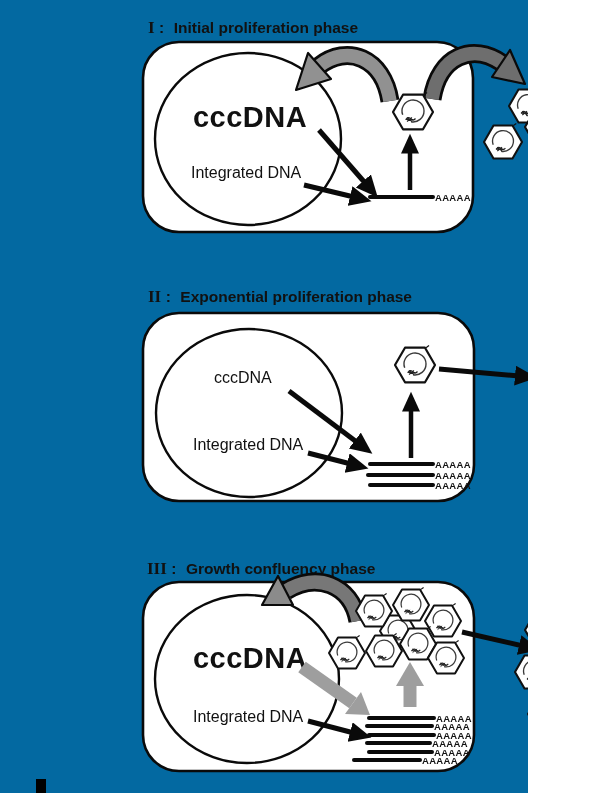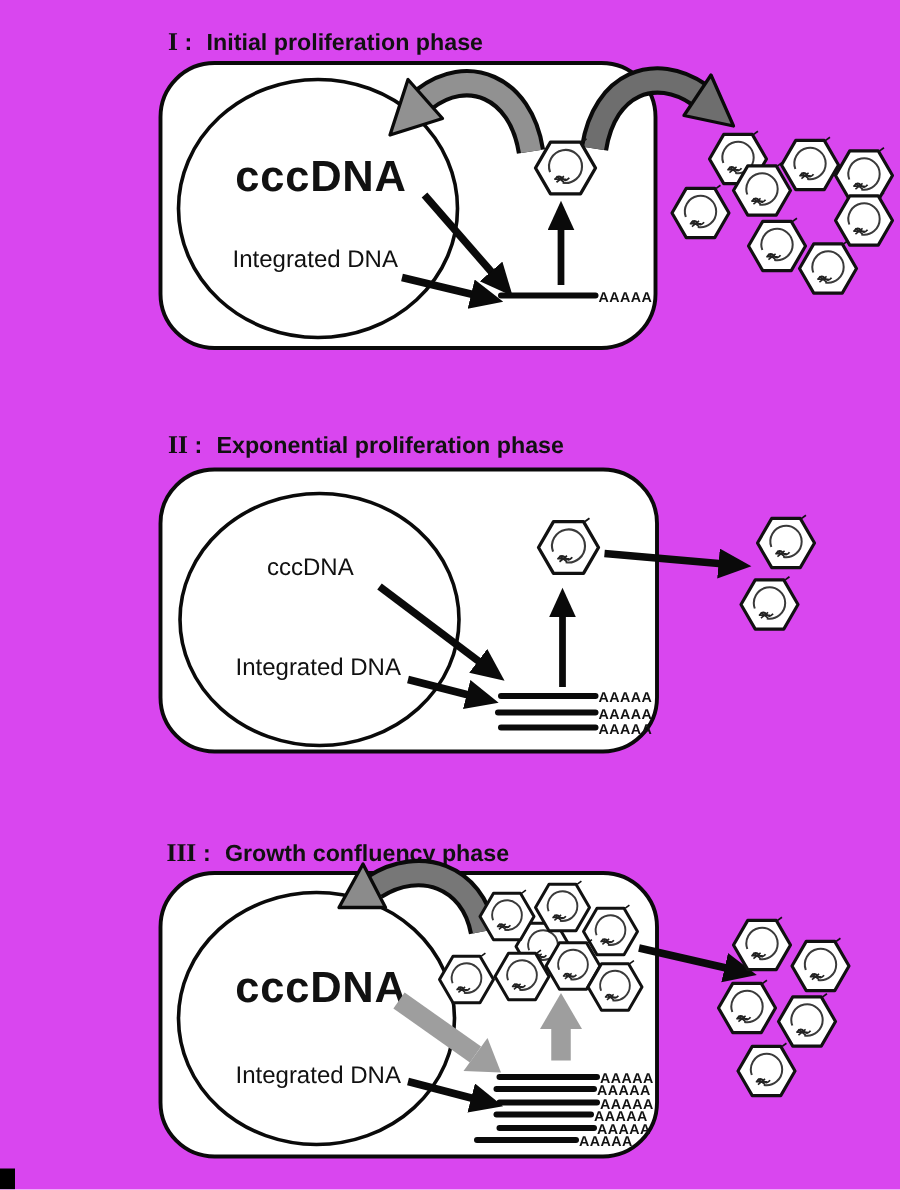--- a/index.html
+++ b/index.html
@@ -1,17 +1,17 @@
 <!DOCTYPE html>
 <html><head>
 <meta charset="utf-8">
 <style>
   html,body{margin:0;padding:0;background:#ffffff;}
-  .page{position:relative;width:600px;height:793px;background:#d946ef;overflow:hidden;
-        font-family:"Liberation Sans",sans-serif;}
+  .page{position:relative;width:492px;height:793px;background:#0369a1;overflow:hidden;
+        font-family:"Liberation Sans",sans-serif;padding-left:36px;}
   svg{display:block;}
   text{fill:#111;font-family:"Liberation Sans",sans-serif;}
   .t-title{font-weight:bold;font-size:15.5px;}
   .t-numeral{font-family:"Liberation Serif",serif;font-weight:bold;font-size:17px;}
   .t-big{font-weight:bold;font-size:29px;text-anchor:middle;letter-spacing:0.5px;}
   .t-med{font-size:16px;}
   .t-polya{font-weight:bold;font-size:9.5px;letter-spacing:0.3px;}
   .cell{stroke:#0a0a0a;stroke-width:2.6;fill:#ffffff;}
   .nuc{stroke:#0a0a0a;stroke-width:2.4;fill:#ffffff;}
   .blk{stroke:#0a0a0a;fill:none;}

